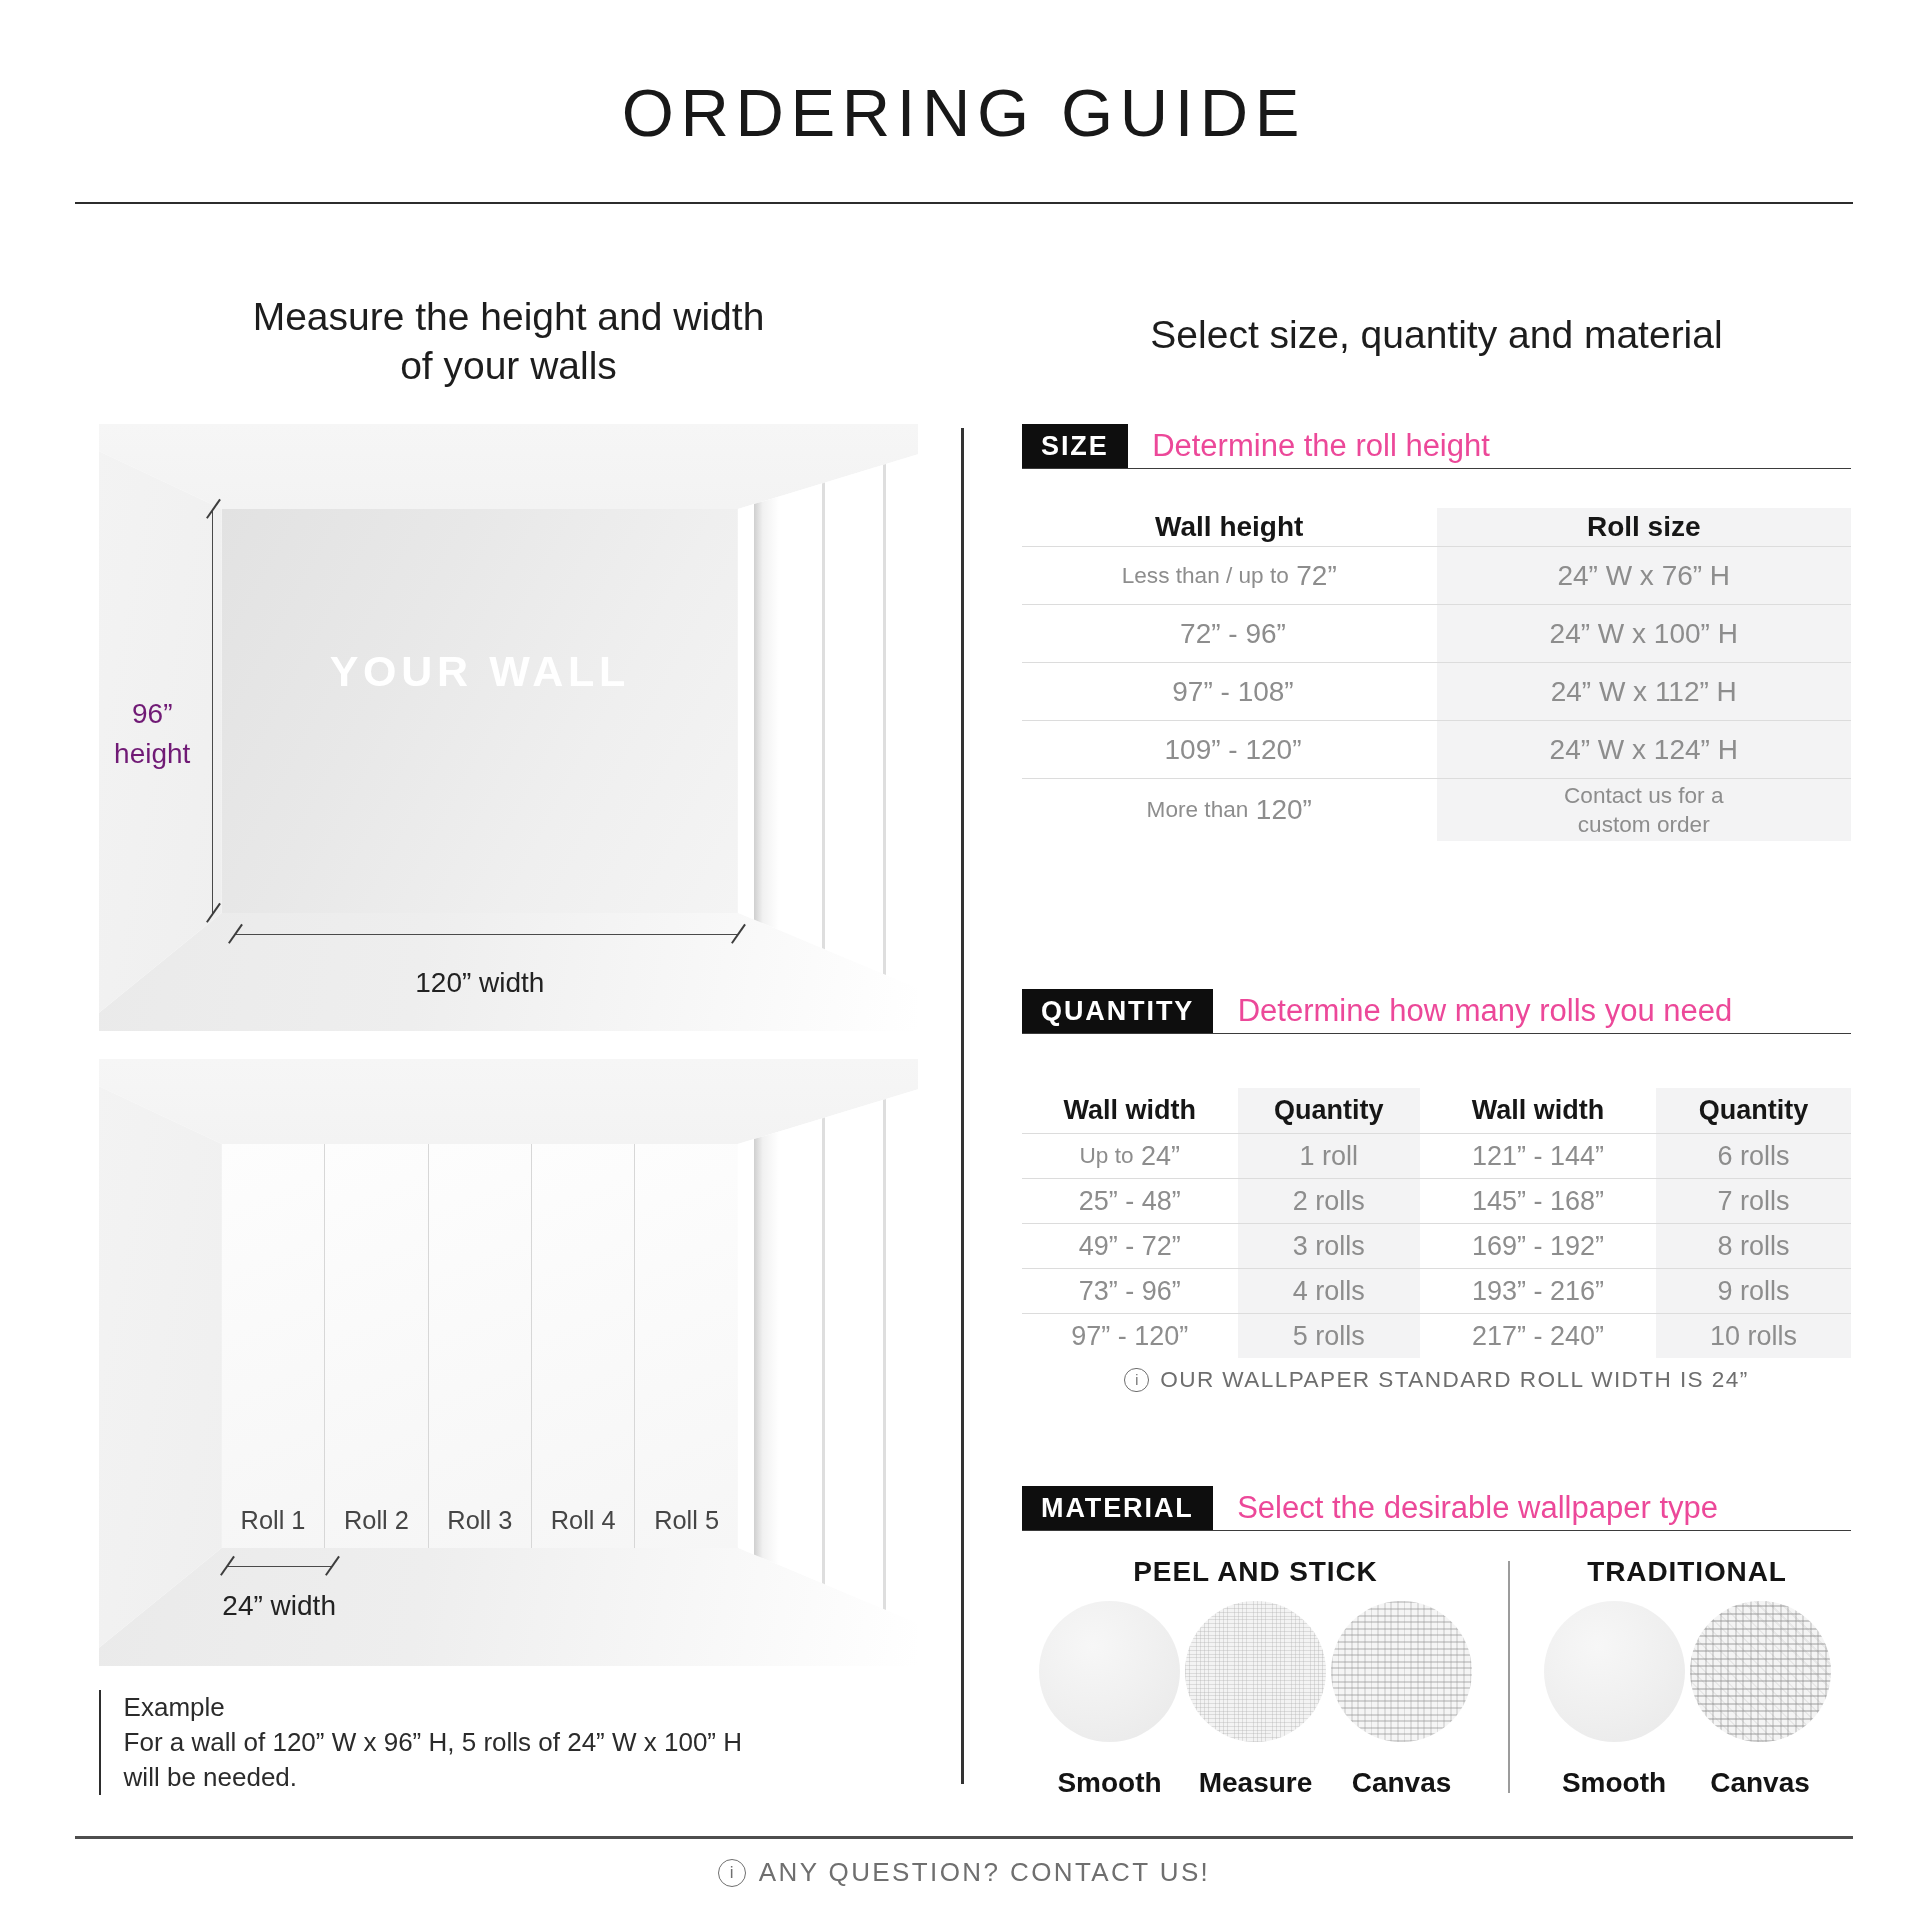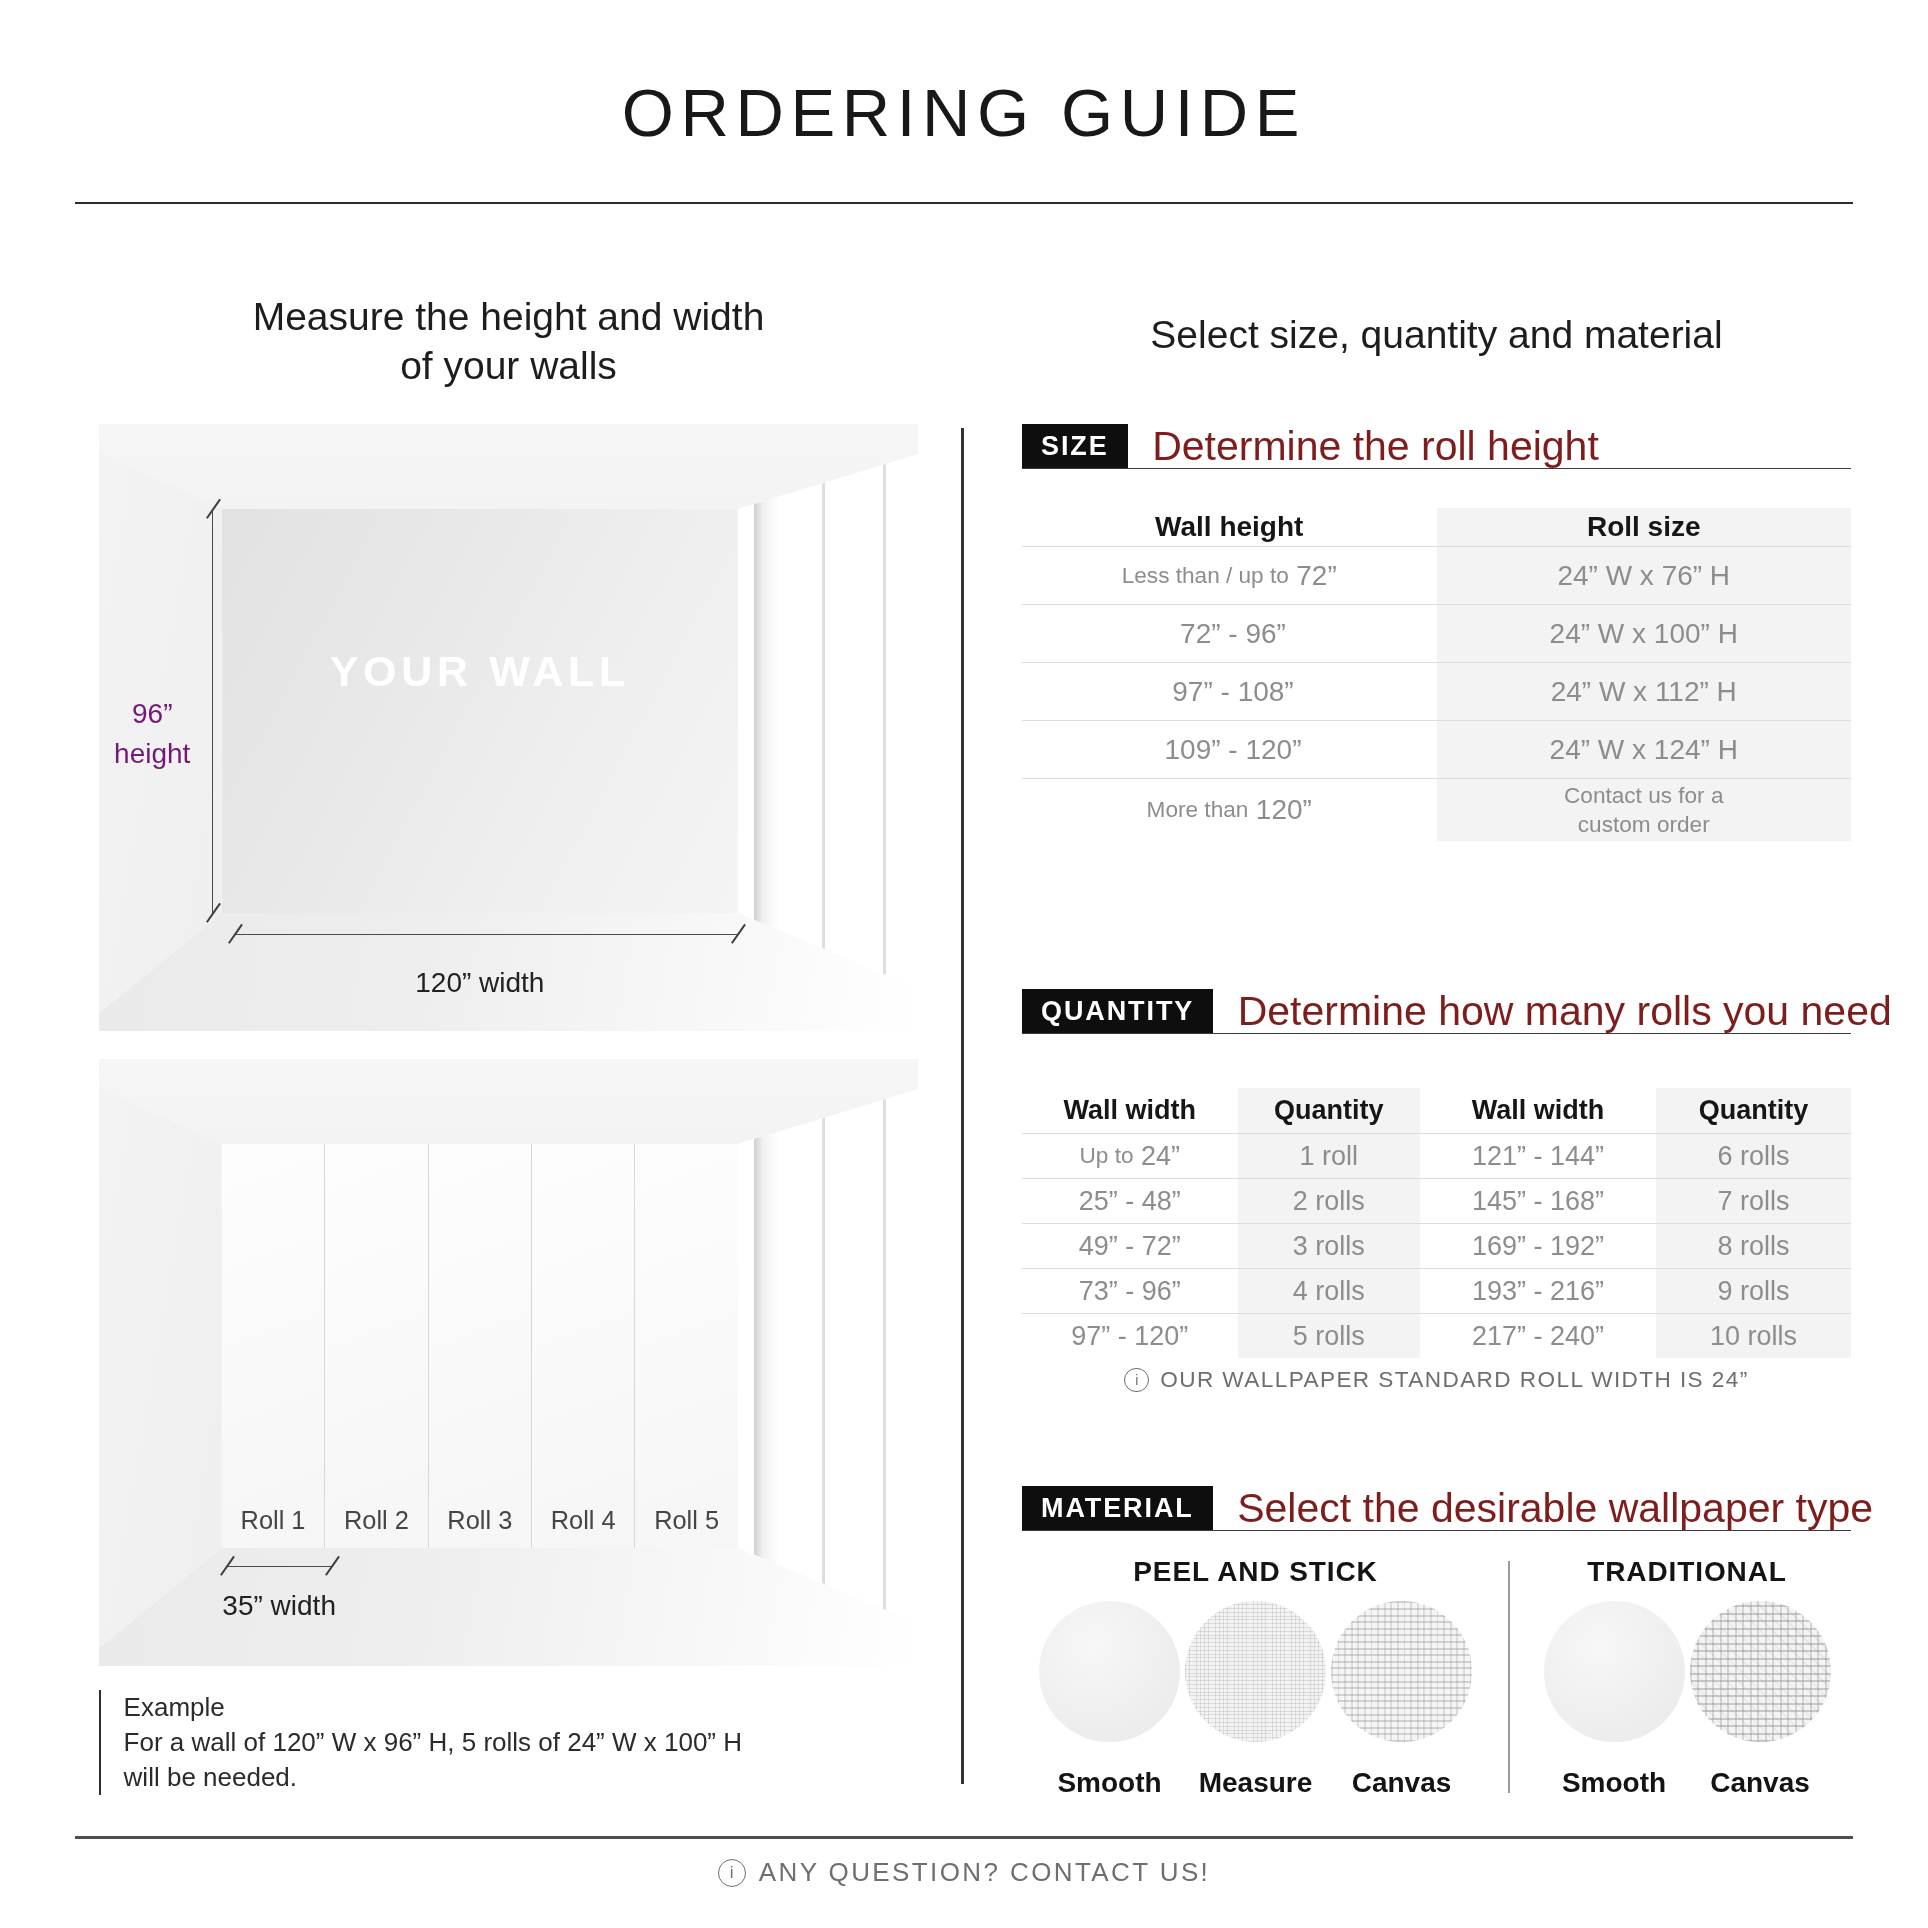--- a/index.html
+++ b/index.html
@@ -77,21 +77,21 @@
   .info-badge { width:26px; height:26px; border:1.9px solid #6f6f6f; border-radius:50%;
       display:inline-flex; align-items:center; justify-content:center; font-size:17px; letter-spacing:0;
       color:#6f6f6f; flex:0 0 auto; }
 
   
   .section-head { left:1022px; width:829px; height:44px; border-bottom:1.9px solid #3b3b3b;
       display:flex; align-items:stretch; }
   .size-head { top:424px; } .qty-head { top:989px; } .mat-head { top:1486px; }
   .section-label { background:#0e0e0e; color:#ffffff; font-size:27px; font-weight:700;
       letter-spacing:1.9px; display:flex; align-items:center; padding:16px 19px; }
-  .section-title { font-size:41px; color:#7f1d1d; display:flex; align-items:center;
+  .section-title { font-size:31px; color:#ec4899; display:flex; align-items:center;
       margin-left:24.5px; white-space:nowrap; }
 
   
   .size-table { left:1022px; top:508px; width:829px; }
   .srow { display:flex; height:57px; border-bottom:0.9px solid #dcdcdc; }
   .srow.shead { height:38px; }
   .srow:last-child { height:62px; border-bottom:none; }
   .sc1,.sc2 { width:50%; display:flex; align-items:center; justify-content:center;
       font-size:28px; color:#8d8d8d; text-align:center; }
   .sc2 { background:#f3f3f4; }
@@ -198,21 +198,21 @@
     </div>
     <div class="window-zone">
       <div class="frame-post"></div>
       <div class="mullion m1"></div>
       <div class="mullion m2"></div>
     </div>
     <div class="measure-h measure-h2">
       <span class="tick t-left"></span>
       <span class="tick t-right"></span>
     </div>
-    <div class="w-label w-label2">35” width</div>
+    <div class="w-label w-label2">24” width</div>
   </div>
 
   <div class="abs example">
     <div>Example</div>
     <div>For a wall of 120” W x 96” H, 5 rolls of 24” W x 100” H</div>
     <div>will be needed.</div>
   </div>
 
   <div class="abs v-divider"></div>
 

